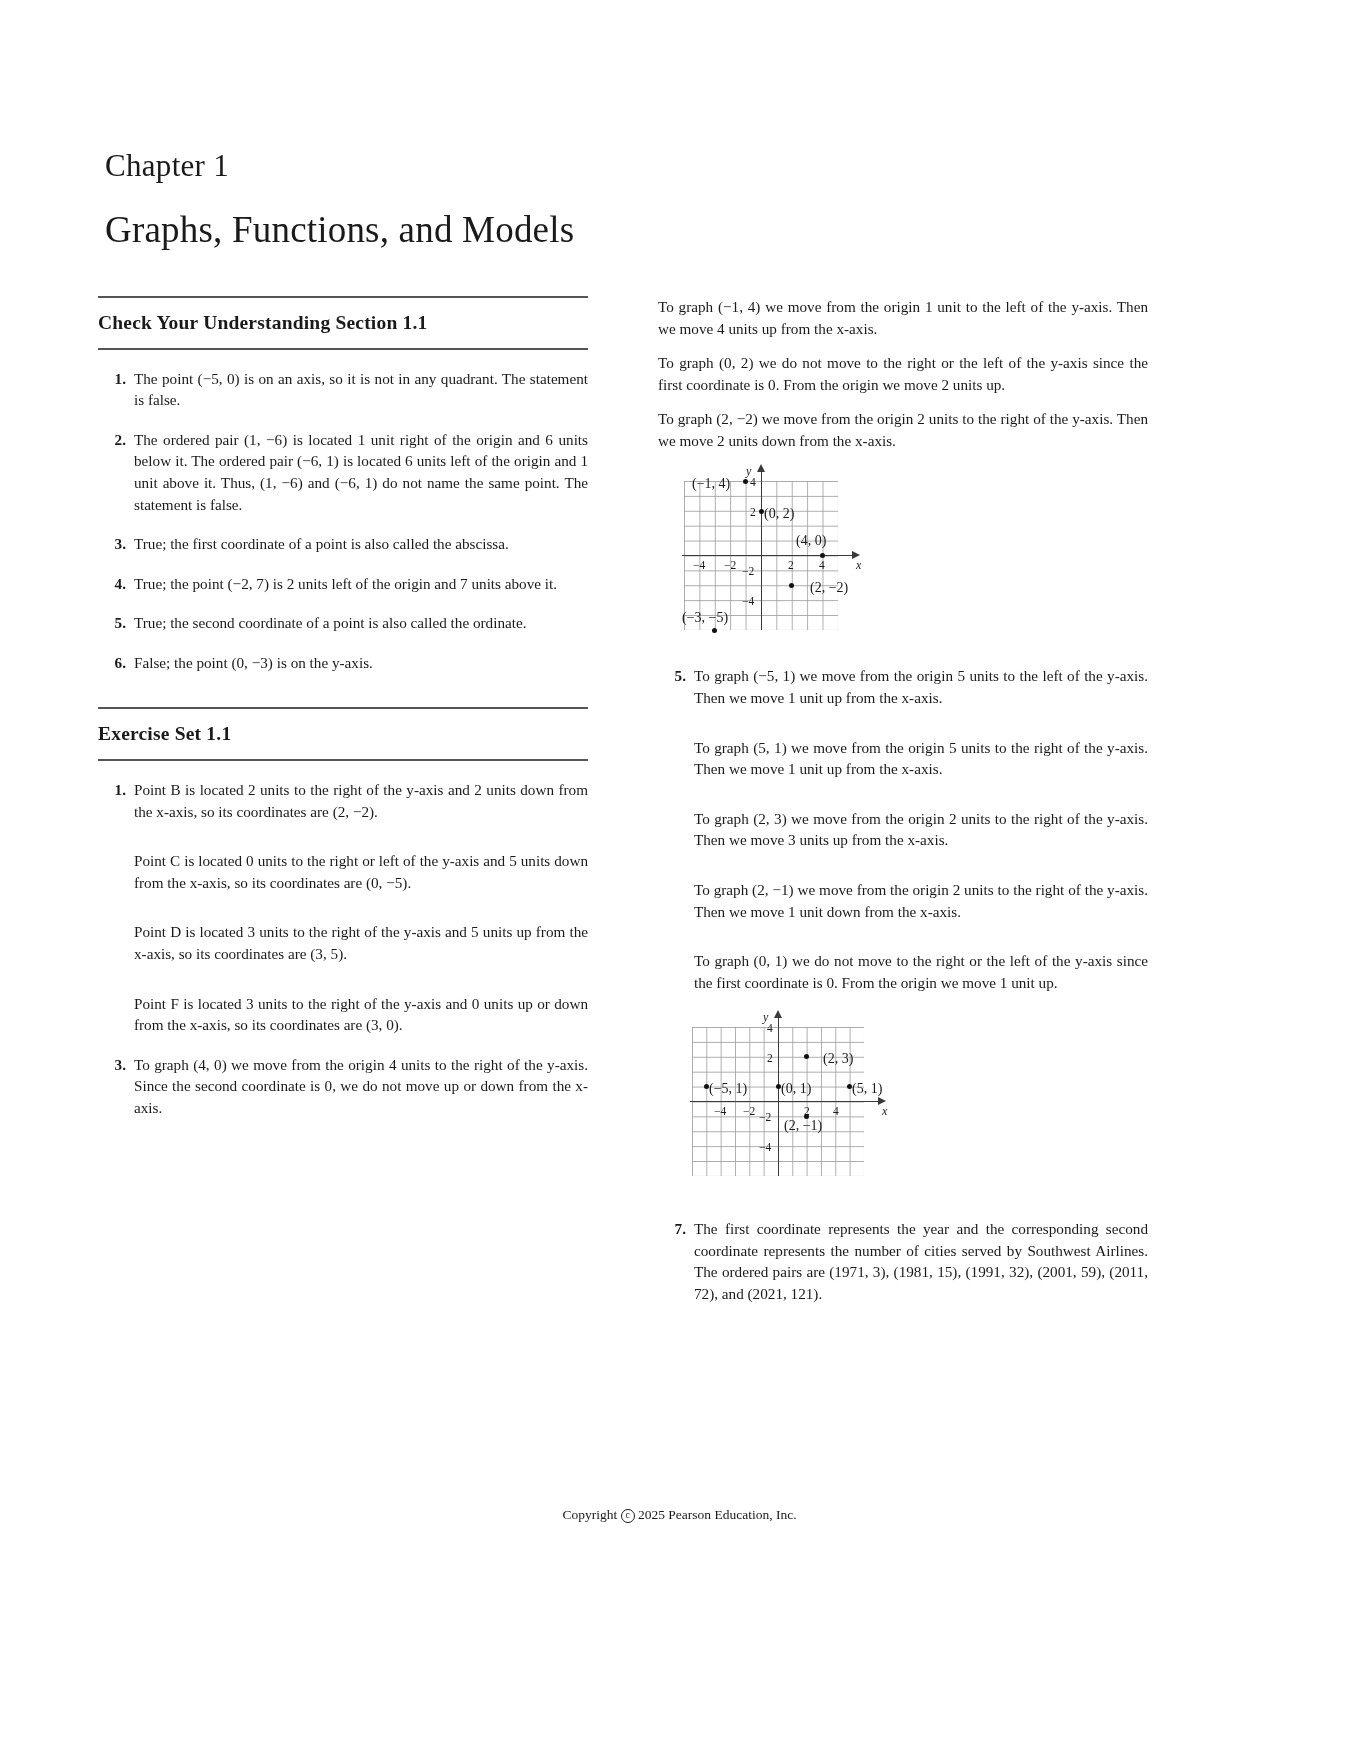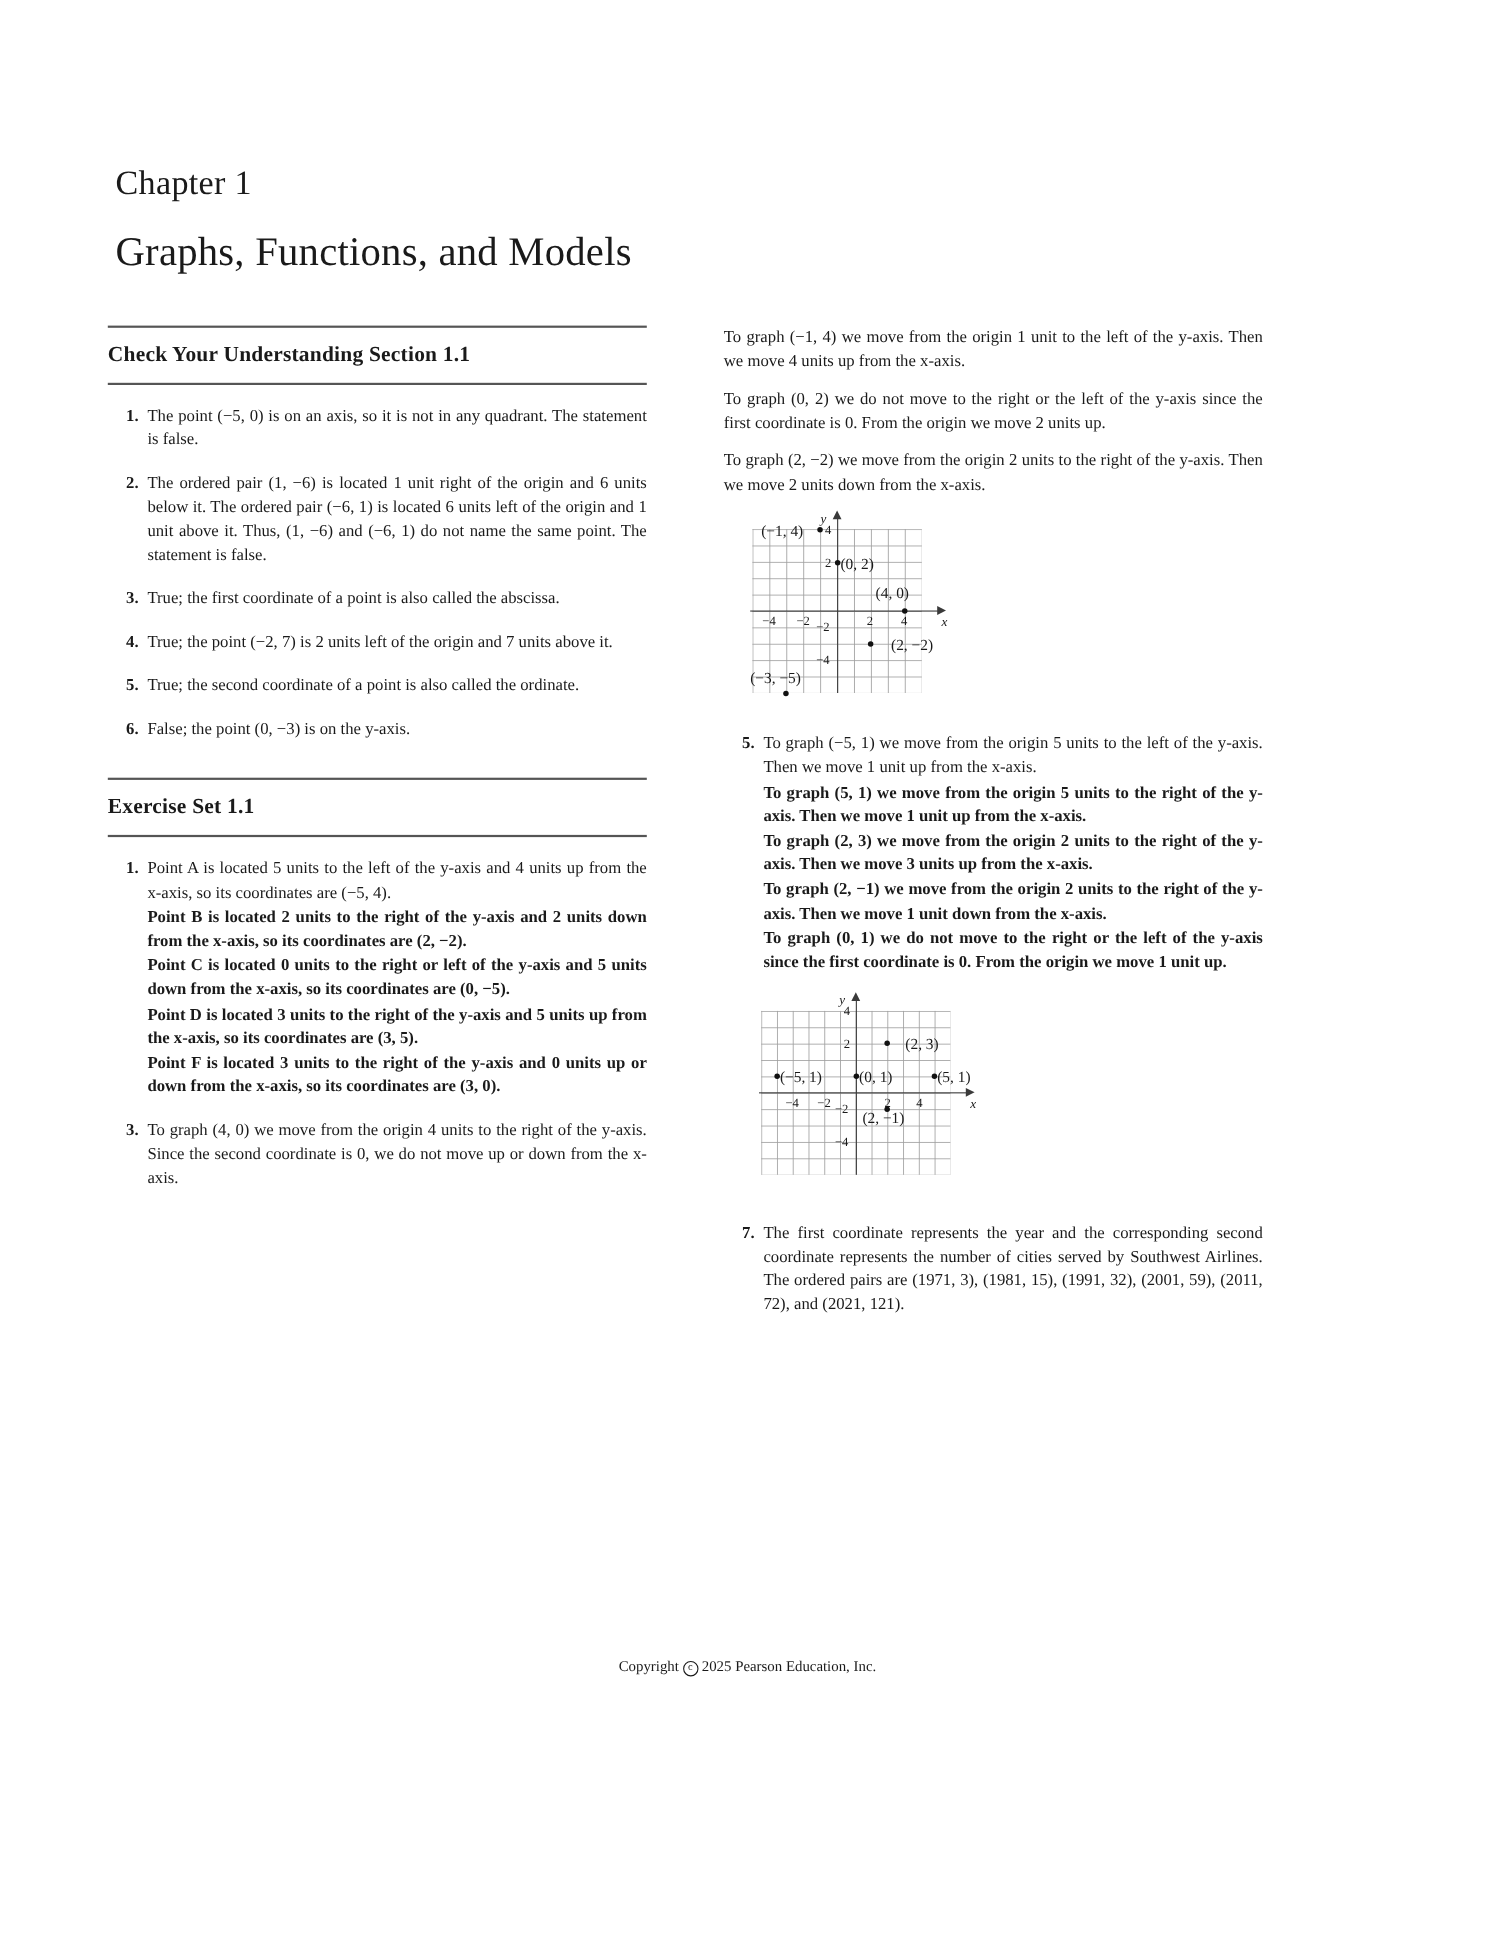--- a/index.html
+++ b/index.html
@@ -42,21 +42,21 @@
 
   ol.problems { list-style:none; margin:0; padding:0; }
   ol.problems > li {
     position:relative; padding-left:36px; margin-top:18px;
   }
   ol.problems > li .num {
     position:absolute; left:0; top:0; width:28px;
     text-align:right; font-weight:bold; font-size:15.2px;
   }
   .para { margin:0 0 0 0; text-align:justify; }
-  .para + .para { margin-top:1px;font-weight:bold; }
+  .para + .para { margin-top:28px; }
   .plain-para { margin:0 0 13px 0; text-align:justify; }
   .plain-para:last-child { margin-bottom:0; }
   .graph {
     position:relative;
     width:154px; height:150px;
     margin-left:26px;
   }
   .grid {
     position:absolute; left:0; top:14px;
     width:154px; height:134px;
@@ -152,21 +152,20 @@
 
     <div class="sec-block" style="margin-top:34px;">
       <div class="rule-top"></div>
       <div class="sec-head">Exercise Set 1.1</div>
       <div class="rule-bot"></div>
     </div>
 
     <ol class="problems">
       <li>
         <span class="num">1.</span>
-        <p class="para">Point A is located 5 units to the left of the y-axis and 4 units up from the x-axis, so its coordinates are (−5, 4).</p>
         <p class="para">Point B is located 2 units to the right of the y-axis and 2 units down from the x-axis, so its coordinates are (2, −2).</p>
         <p class="para">Point C is located 0 units to the right or left of the y-axis and 5 units down from the x-axis, so its coordinates are (0, −5).</p>
         <p class="para">Point D is located 3 units to the right of the y-axis and 5 units up from the x-axis, so its coordinates are (3, 5).</p>
         <p class="para">Point F is located 3 units to the right of the y-axis and 0 units up or down from the x-axis, so its coordinates are (3, 0).</p>
       </li>
       <li>
         <span class="num">3.</span>
         <p class="para">To graph (4, 0) we move from the origin 4 units to the right of the y-axis. Since the second coordinate is 0, we do not move up or down from the x-axis.</p>
       </li>
     </ol>

